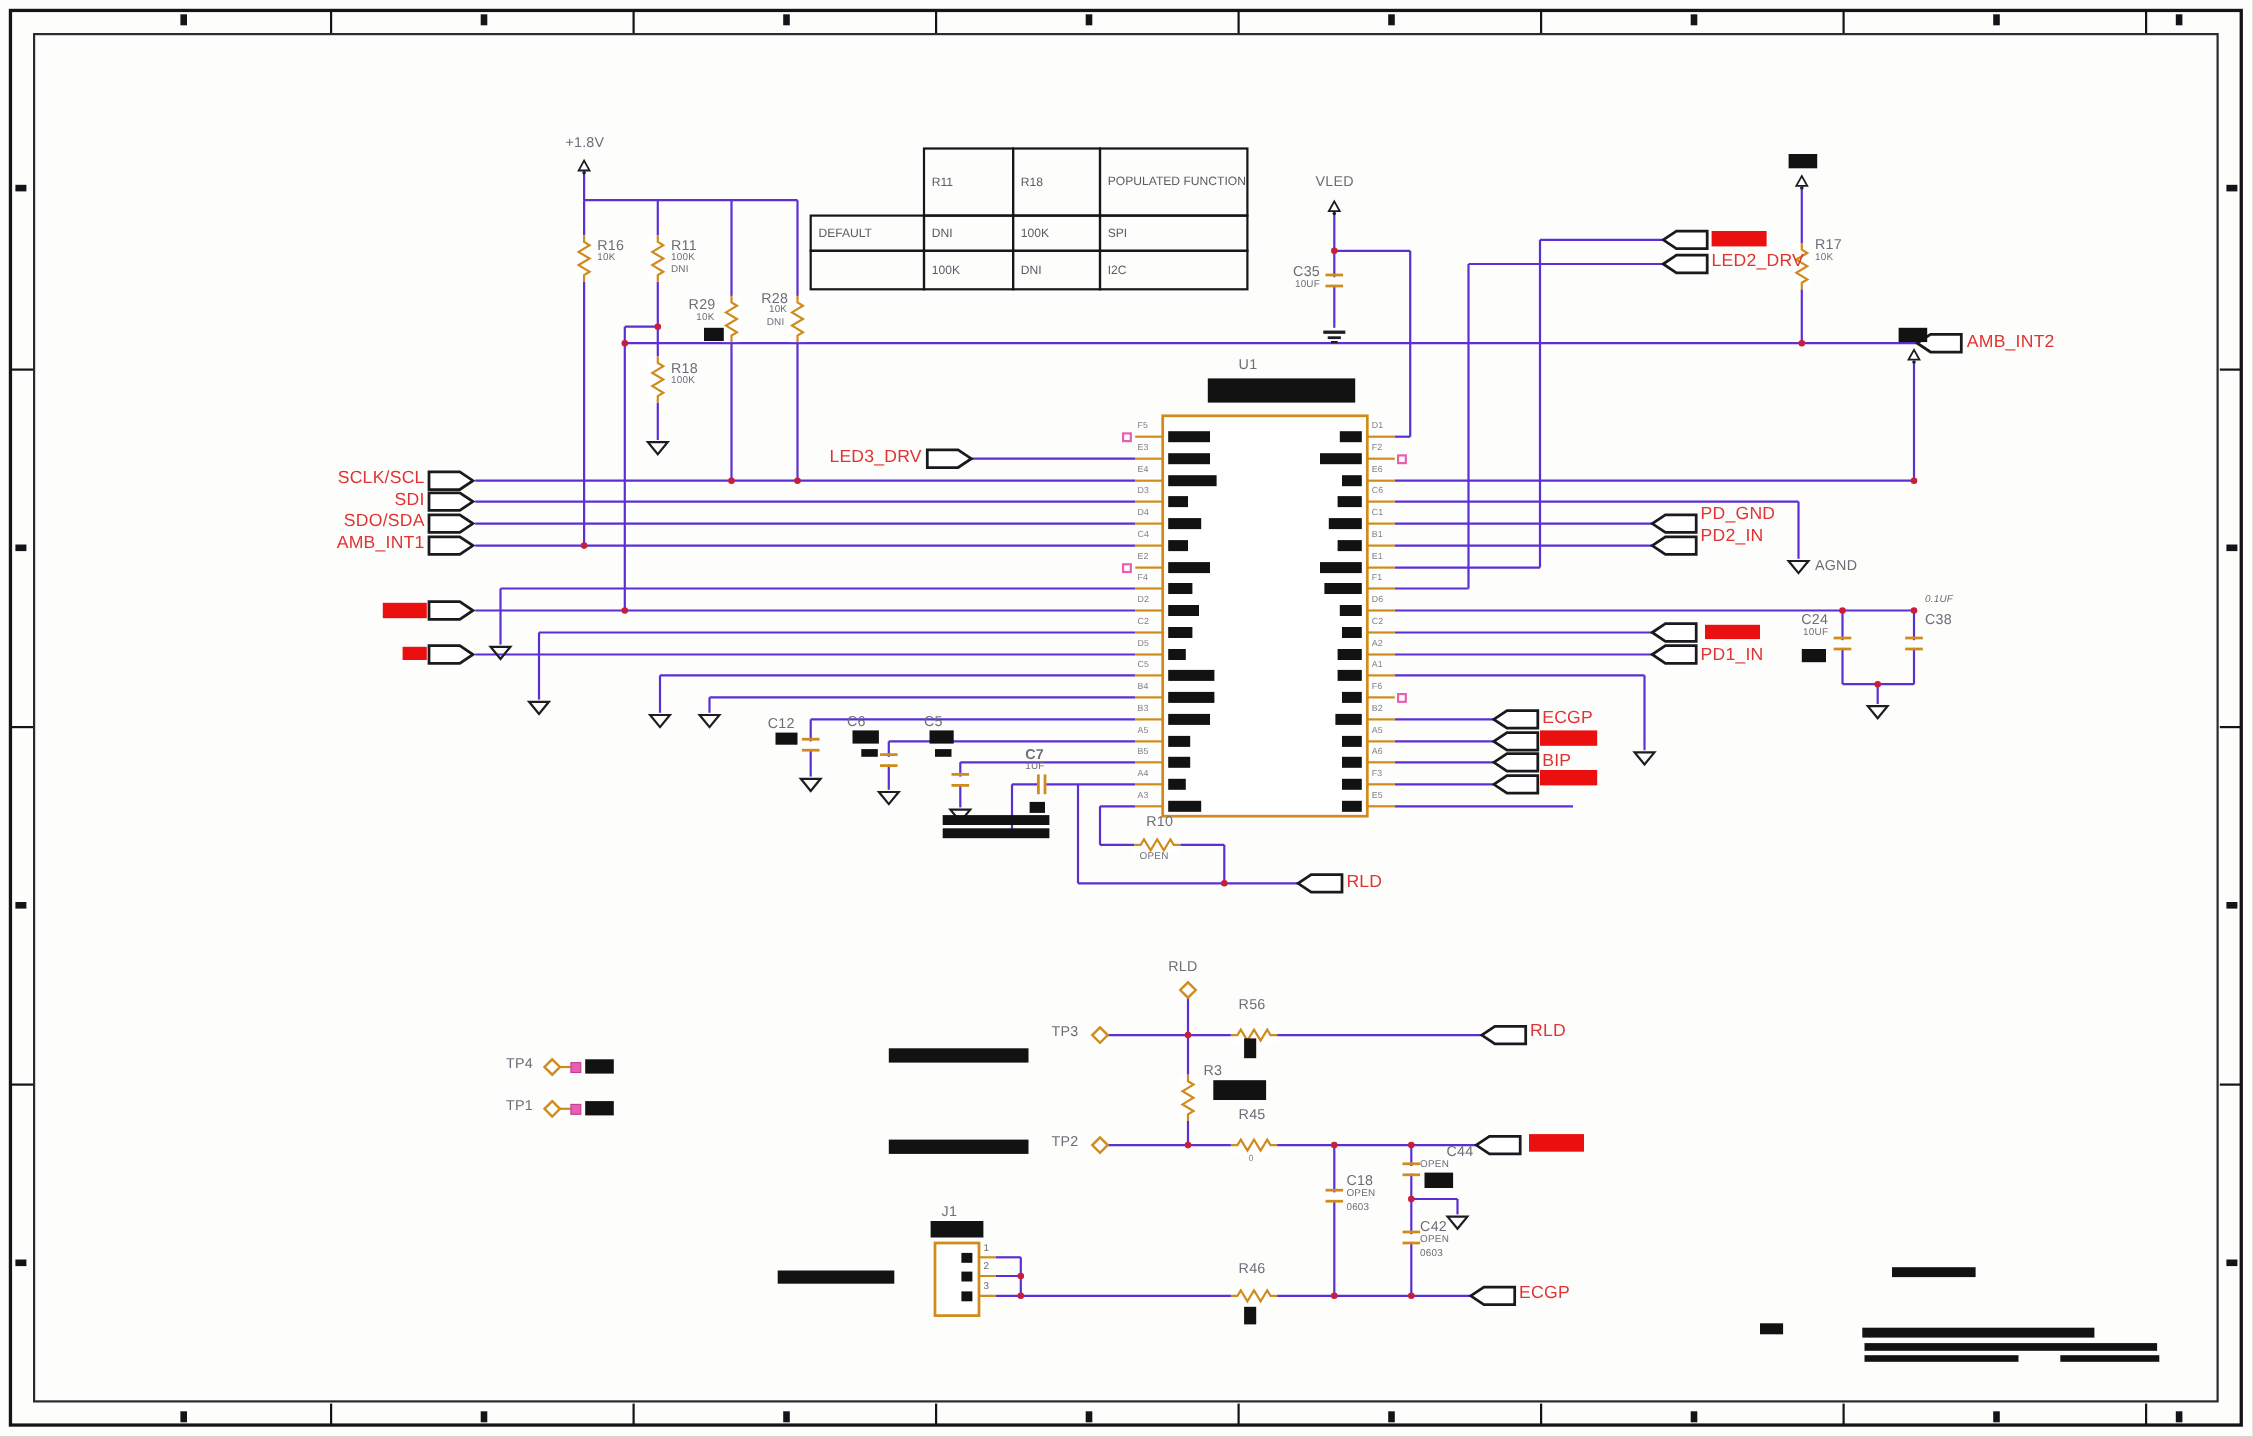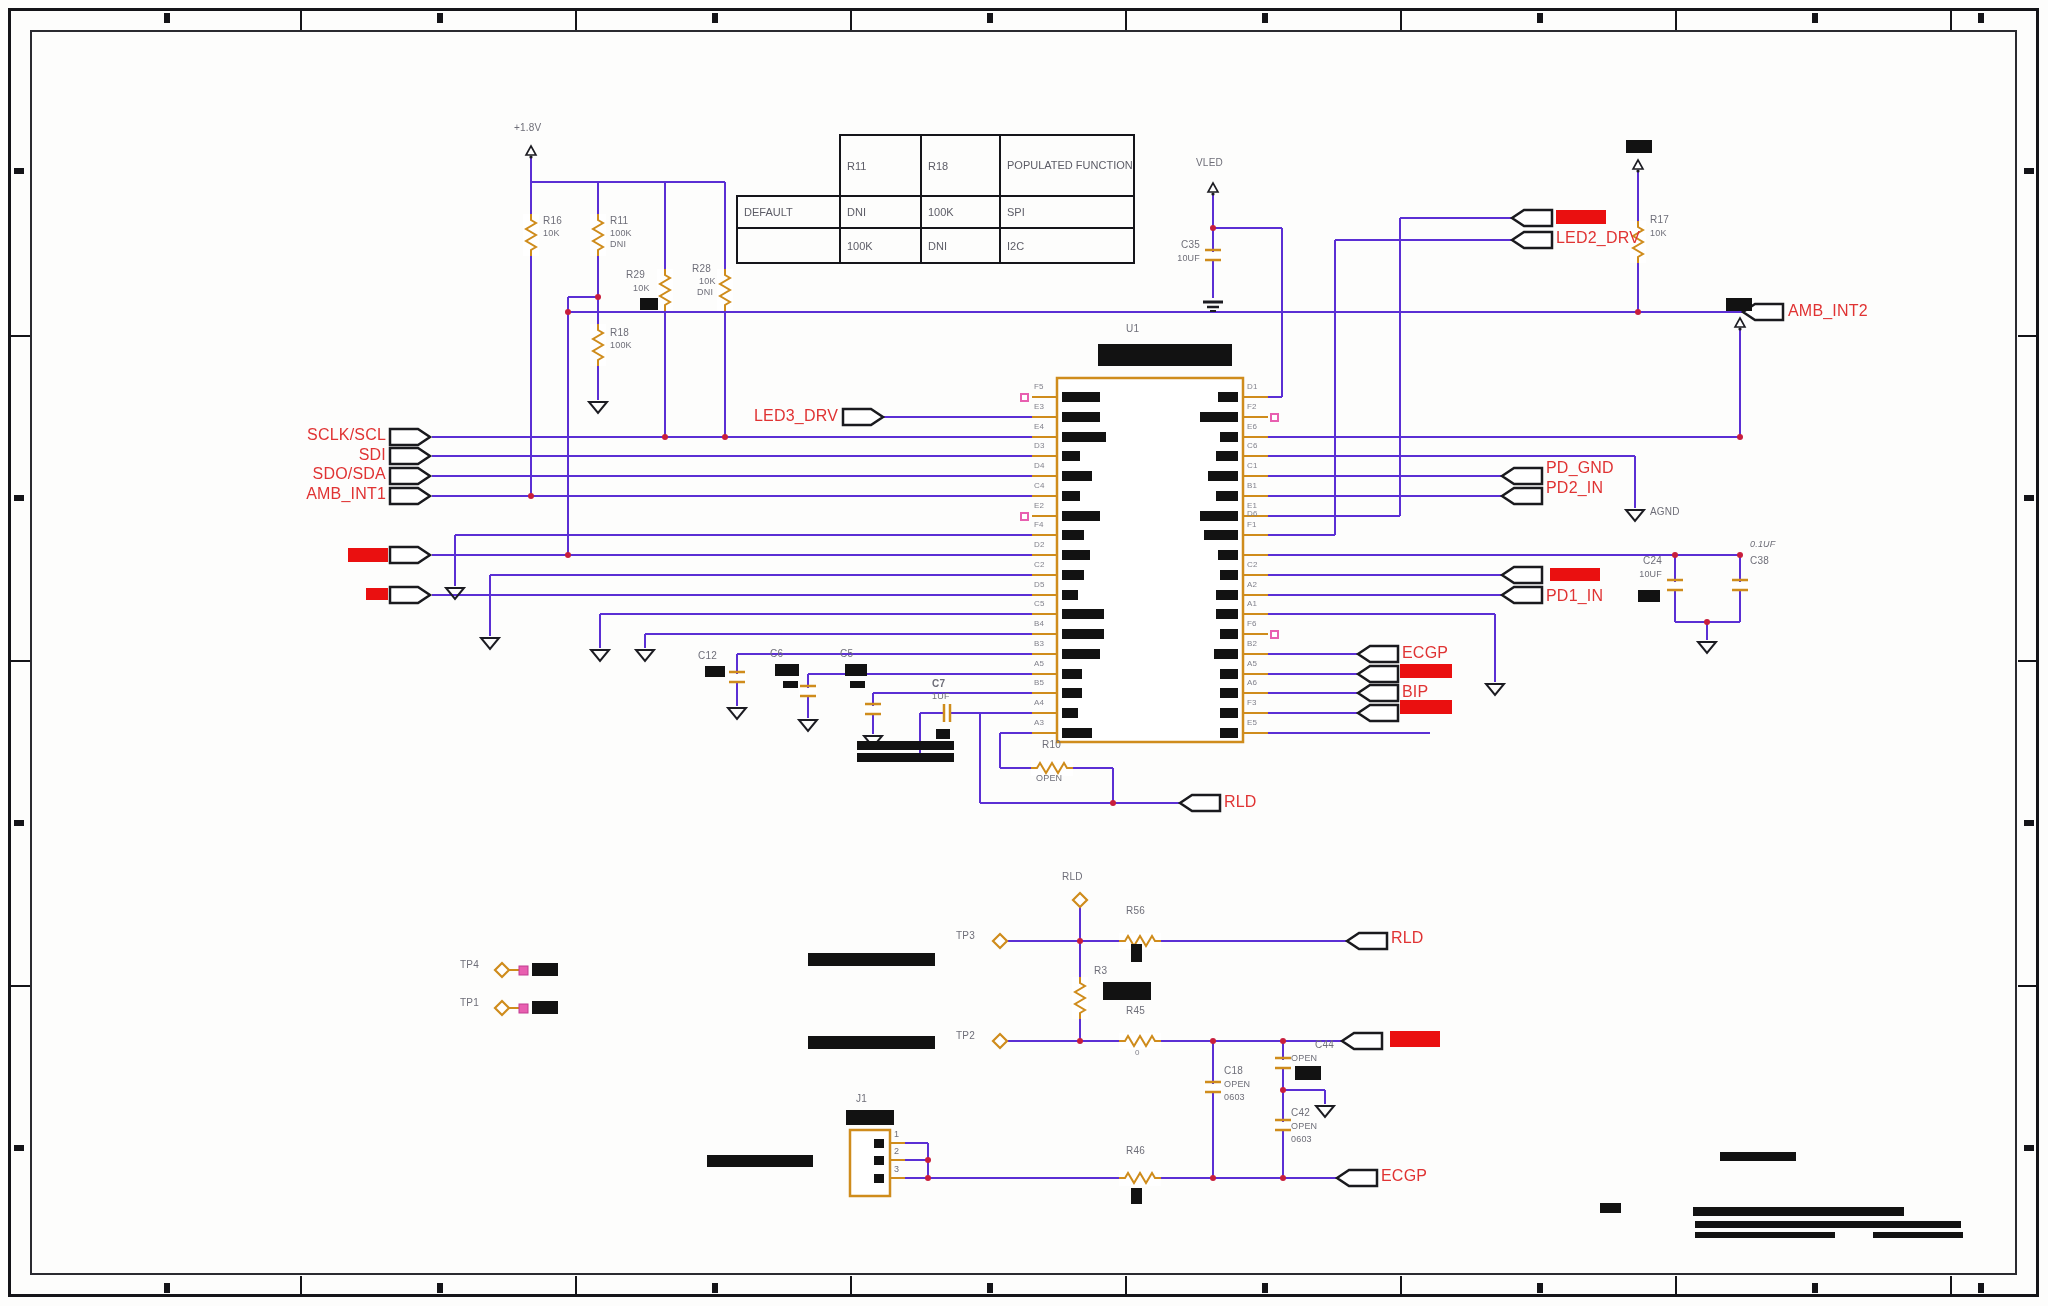--- a/index.html
+++ b/index.html
@@ -1,20 +1,20 @@
 <!DOCTYPE html>
 <html><head>
 <meta charset="utf-8">
 <style>
   html,body{margin:0;padding:0;background:#b9b9b9;}
   #sheet{position:relative;width:2048px;height:1306px;background:#fdfdfc;overflow:hidden;
          font-family:"Liberation Sans",sans-serif;}
   #schematic-svg{position:absolute;left:0;top:0;}
   .lbl{position:absolute;white-space:nowrap;line-height:1;color:#6e6e78;letter-spacing:.2px;}
-  .g{font-size:10px}
+  .g{font-size:13px}
   .g9{font-size:9px}
   .g8{font-size:8px;color:#82828c}
   .red{font-size:16px;color:#e03333}
   .ra{transform:translateX(-100%)}
   .frame{position:absolute;box-sizing:border-box;border:3px solid #141418;left:8px;top:8px;width:2031px;height:1289px;}
   .frame2{position:absolute;box-sizing:border-box;border:2px solid #2a2a30;left:30px;top:30px;width:1987px;height:1245px;}
   .tick,.divd{position:absolute;background:#141418;}
   .tc{position:absolute;box-sizing:border-box;border:2px solid #15151a;font-size:11px;color:#5c5c66;
       display:flex;align-items:center;padding-left:6px;}
   .tblock{position:absolute;box-sizing:border-box;border:2px solid #15151a;left:1598px;top:1072px;width:412px;height:180px;}
@@ -429,21 +429,21 @@
     <div class="lbl g8" style="left: 1247px; top: 442px;">C6</div>
     <div class="lbl g8" style="left: 1034px; top: 462px;">D4</div>
     <div class="lbl g8" style="left: 1247px; top: 462px;">C1</div>
     <div class="lbl g8" style="left: 1034px; top: 482px;">C4</div>
     <div class="lbl g8" style="left: 1247px; top: 482px;">B1</div>
     <div class="lbl g8" style="left: 1034px; top: 502px;">E2</div>
     <div class="lbl g8" style="left: 1247px; top: 502px;">E1</div>
     <div class="lbl g8" style="left: 1034px; top: 521px;">F4</div>
     <div class="lbl g8" style="left: 1247px; top: 521px;">F1</div>
     <div class="lbl g8" style="left: 1034px; top: 541px;">D2</div>
-    <div class="lbl g8" style="left: 1247px; top: 510px;">D6</div>
+    <div class="lbl g8" style="left: 1247px; top: 541px;">D6</div>
     <div class="lbl g8" style="left: 1034px; top: 561px;">C2</div>
     <div class="lbl g8" style="left: 1247px; top: 561px;">C2</div>
     <div class="lbl g8" style="left: 1034px; top: 581px;">D5</div>
     <div class="lbl g8" style="left: 1247px; top: 581px;">A2</div>
     <div class="lbl g8" style="left: 1034px; top: 600px;">C5</div>
     <div class="lbl g8" style="left: 1247px; top: 600px;">A1</div>
     <div class="lbl g8" style="left: 1034px; top: 620px;">B4</div>
     <div class="lbl g8" style="left: 1247px; top: 620px;">F6</div>
     <div class="lbl g8" style="left: 1034px; top: 640px;">B3</div>
     <div class="lbl g8" style="left: 1247px; top: 640px;">B2</div>

